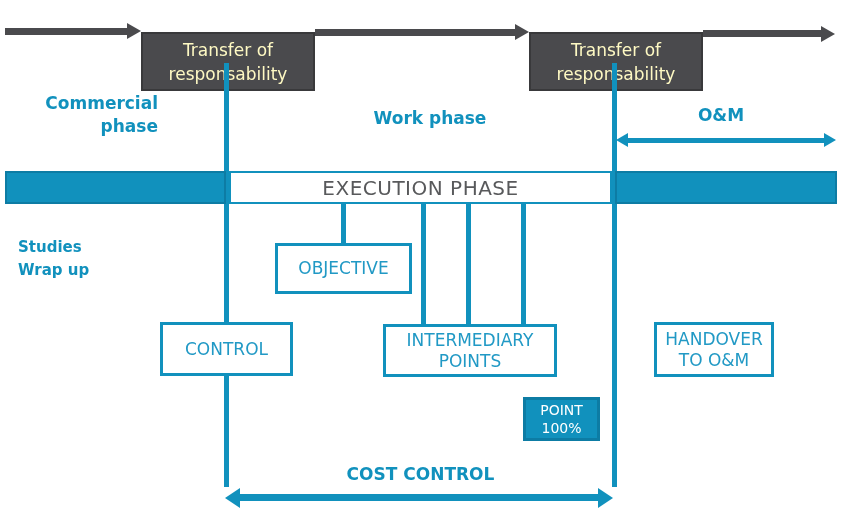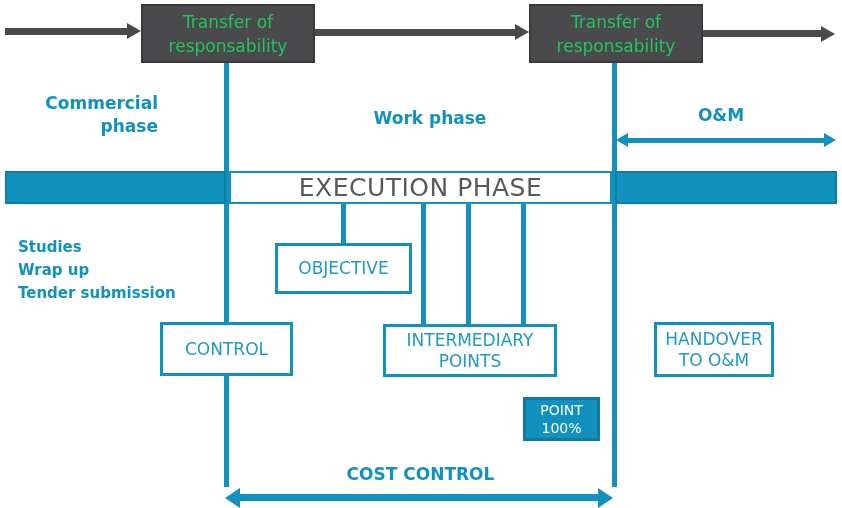--- a/index.html
+++ b/index.html
@@ -15,21 +15,21 @@
 
   
   .gbar{background:var(--grayFill);}
   #arrow-left-bar{left:5px;top:28px;width:123px;height:7px;}
   #arrow-left-head{left:127px;top:23px;border-top:8px solid transparent;border-bottom:8px solid transparent;border-left:14px solid var(--grayFill);}
   #arrow-mid-bar{left:315px;top:29px;width:201px;height:7px;}
   #arrow-mid-head{left:515px;top:24px;border-top:8px solid transparent;border-bottom:8px solid transparent;border-left:14px solid var(--grayFill);}
   #arrow-right-bar{left:703px;top:30px;width:119px;height:7px;}
   #arrow-right-head{left:821px;top:26px;border-top:8px solid transparent;border-bottom:8px solid transparent;border-left:14px solid var(--grayFill);}
 
-  .graybox{background:var(--grayFill);border:2px solid var(--grayBorder);color:#22c55e;font-size:17px;line-height:24px;}
+  .graybox{background:var(--grayFill);border:2px solid var(--grayBorder);color:#fef9c3;font-size:17px;line-height:24px;margin-top:28px;}
   #transfer-box-left{left:141px;top:4px;width:174px;height:59px;}
   #transfer-box-right{left:529px;top:4px;width:174px;height:59px;}
 
   
   .vline{background:var(--teal);}
   #vline-left{left:224px;top:63px;width:5px;height:424px;}
   #vline-right{left:612px;top:63px;width:5px;height:424px;}
 
   
   .phase{color:var(--teal);font-weight:bold;font-size:17px;line-height:23px;text-align:center;}
@@ -39,21 +39,21 @@
 
   
   #om-arrow-bar{left:627px;top:138px;width:198px;height:5px;background:var(--teal);}
   #om-head-l{left:616px;top:133px;border-top:7px solid transparent;border-bottom:7px solid transparent;border-right:12px solid var(--teal);}
   #om-head-r{left:824px;top:133px;border-top:7px solid transparent;border-bottom:7px solid transparent;border-left:12px solid var(--teal);}
 
   
   .bandseg{background:var(--teal);border:2px solid var(--tealDark);}
   #band-left{left:5px;top:171px;width:221px;height:33px;}
   #band-right{left:615px;top:171px;width:222px;height:33px;}
-  #exec-box{left:229px;top:171px;width:383px;height:33px;background:#fff;border:2px solid var(--teal);color:var(--grayText);font-size:25px;letter-spacing:0.5px;}
+  #exec-box{left:229px;top:171px;width:383px;height:33px;background:#fff;border:2px solid var(--teal);color:var(--grayText);font-size:20px;letter-spacing:0.5px;}
 
   
   #activities{left:18px;top:236px;color:var(--teal);font-weight:bold;font-size:15px;line-height:23px;}
 
   
   #obj-line{left:341px;top:203px;width:5px;height:41px;}
   #int-line-1{left:421px;top:203px;width:5px;height:122px;}
   #int-line-2{left:466px;top:203px;width:5px;height:122px;}
   #int-line-3{left:521px;top:203px;width:5px;height:122px;}
 
@@ -108,21 +108,20 @@
 
   <div class="abs bandseg" id="band-left"></div>
   <div class="abs bandseg" id="band-right"></div>
   <div class="abs flexc" id="exec-box">
     <span>EXECUTION PHASE</span>
   </div>
 
   <div class="abs" id="activities">
     <div>Studies</div>
     <div>Wrap up</div>
-    <div>Tender submission</div>
   </div>
 
   <div class="abs vline" id="obj-line"></div>
   <div class="abs vline" id="int-line-1"></div>
   <div class="abs vline" id="int-line-2"></div>
   <div class="abs vline" id="int-line-3"></div>
 
   <div class="abs flexc mbox" id="transfer-mbox">
     <span>CONTROL</span>
   </div>

